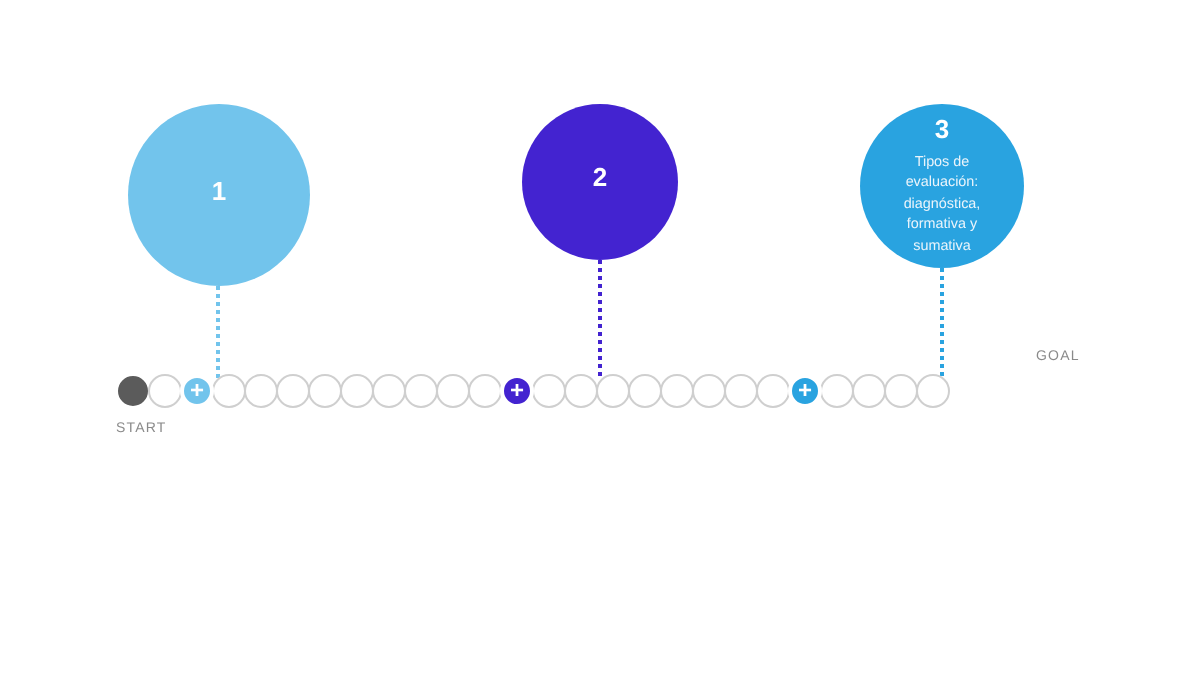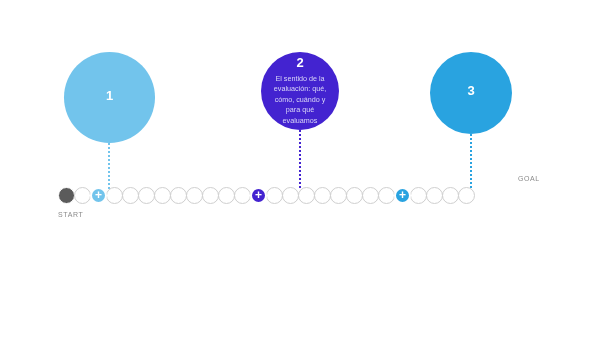--- a/index.html
+++ b/index.html
@@ -108,28 +108,28 @@
 
   <div class="milestone m-blue" style="left:64px; top:52px; width:91px; height:91px; background:#72c4ec;">
     <div class="milestone-number">1</div>
   </div>
   <div class="connector" style="left:108px; top:143px; height:46px;
               background-image:linear-gradient(to bottom, #72c4ec 50%, rgba(255,255,255,0) 0%);
               background-size:2px 4px; background-repeat:repeat-y;"></div>
 
   <div class="milestone m-purple" style="left:261px; top:52px; width:78px; height:78px; background:#4323d0;">
     <div class="milestone-number">2</div>
-    <div class="milestone-text">El sentido de la evaluación: qué, cómo, cuándo y para qué evaluamos</div>
   </div>
   <div class="connector" style="left:299px; top:130px; height:59px;
               background-image:linear-gradient(to bottom, #4323d0 50%, rgba(255,255,255,0) 0%);
               background-size:2px 4px; background-repeat:repeat-y;"></div>
 
   <div class="milestone m-blue3" style="left:430px; top:52px; width:82px; height:82px; background:#29a3e0;">
     <div class="milestone-number">3</div>
+    <div class="milestone-text">Tipos de evaluación: diagnóstica, formativa y sumativa</div>
   </div>
   <div class="connector" style="left:470px; top:134px; height:55px;
               background-image:linear-gradient(to bottom, #29a3e0 50%, rgba(255,255,255,0) 0%);
               background-size:2px 4px; background-repeat:repeat-y;"></div>
 
   <div id="track" style="left:58px; top:187px;">
       <div class="node node-start" style="background: rgb(91, 91, 91);"></div>
       <div class="node node-empty" style="border-color: rgb(207, 207, 207);"></div>
       <div class="node node-marker" style="background: rgb(114, 196, 236);">
         <span class="plus">+</span>

